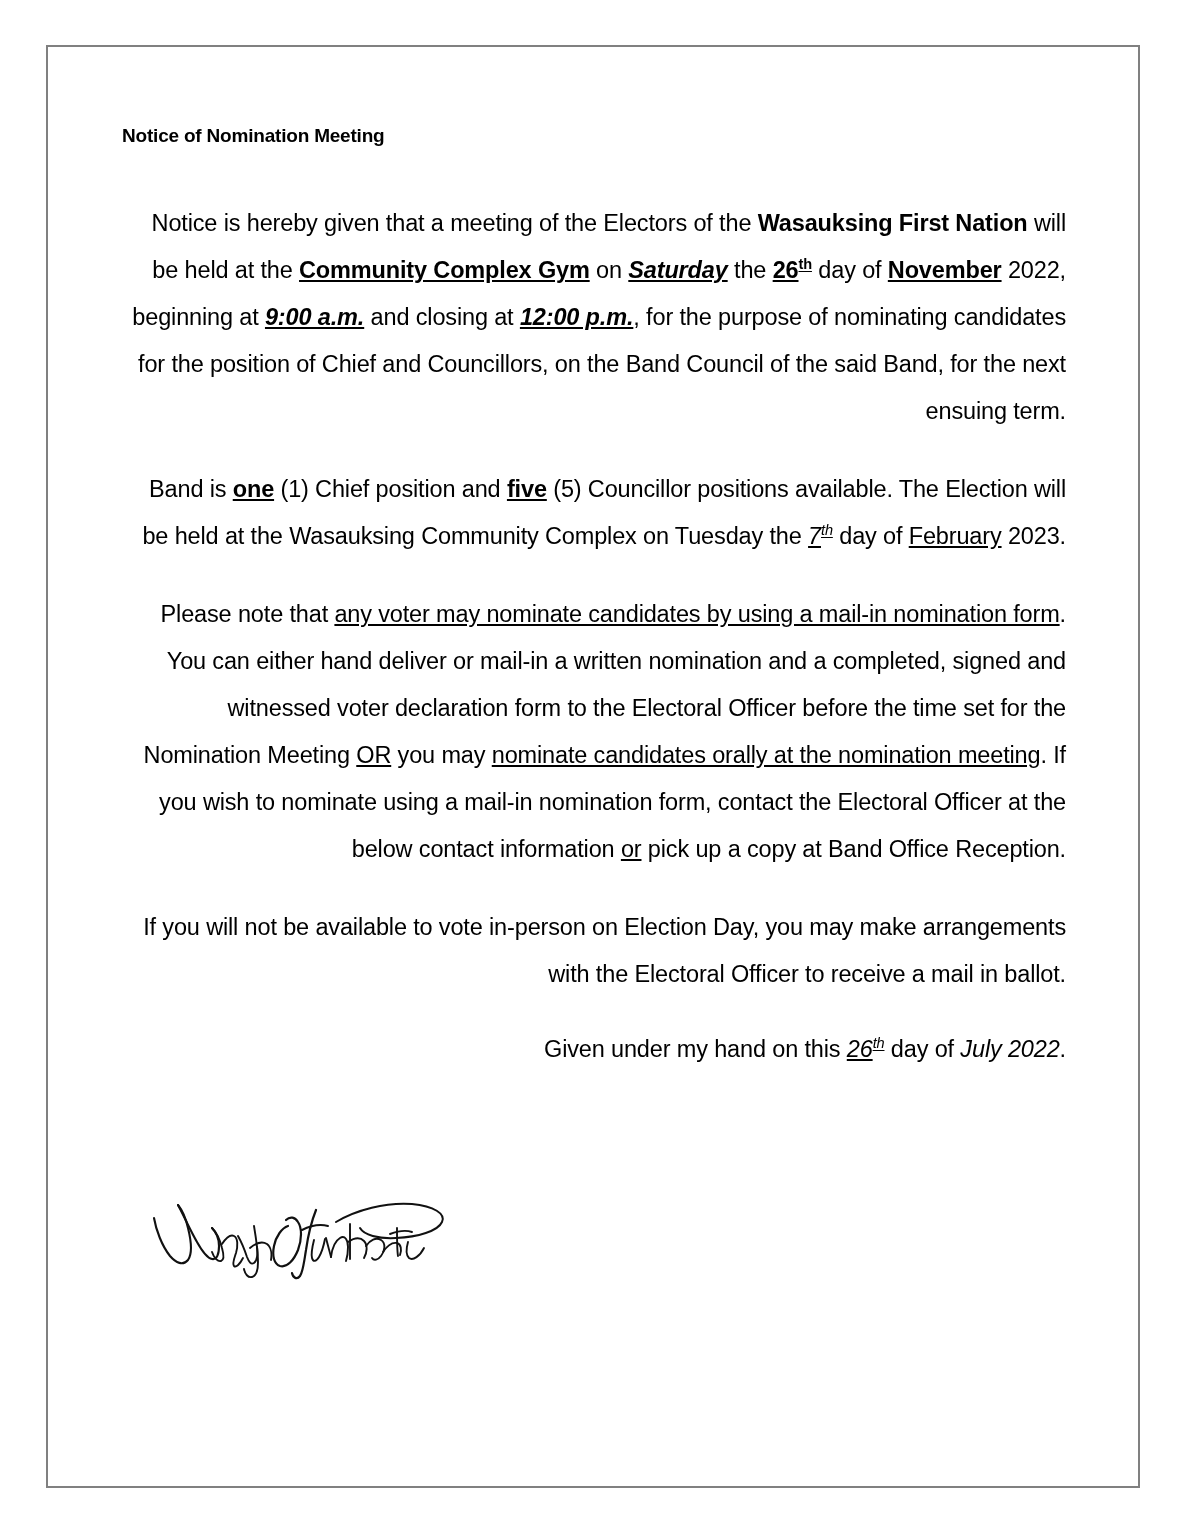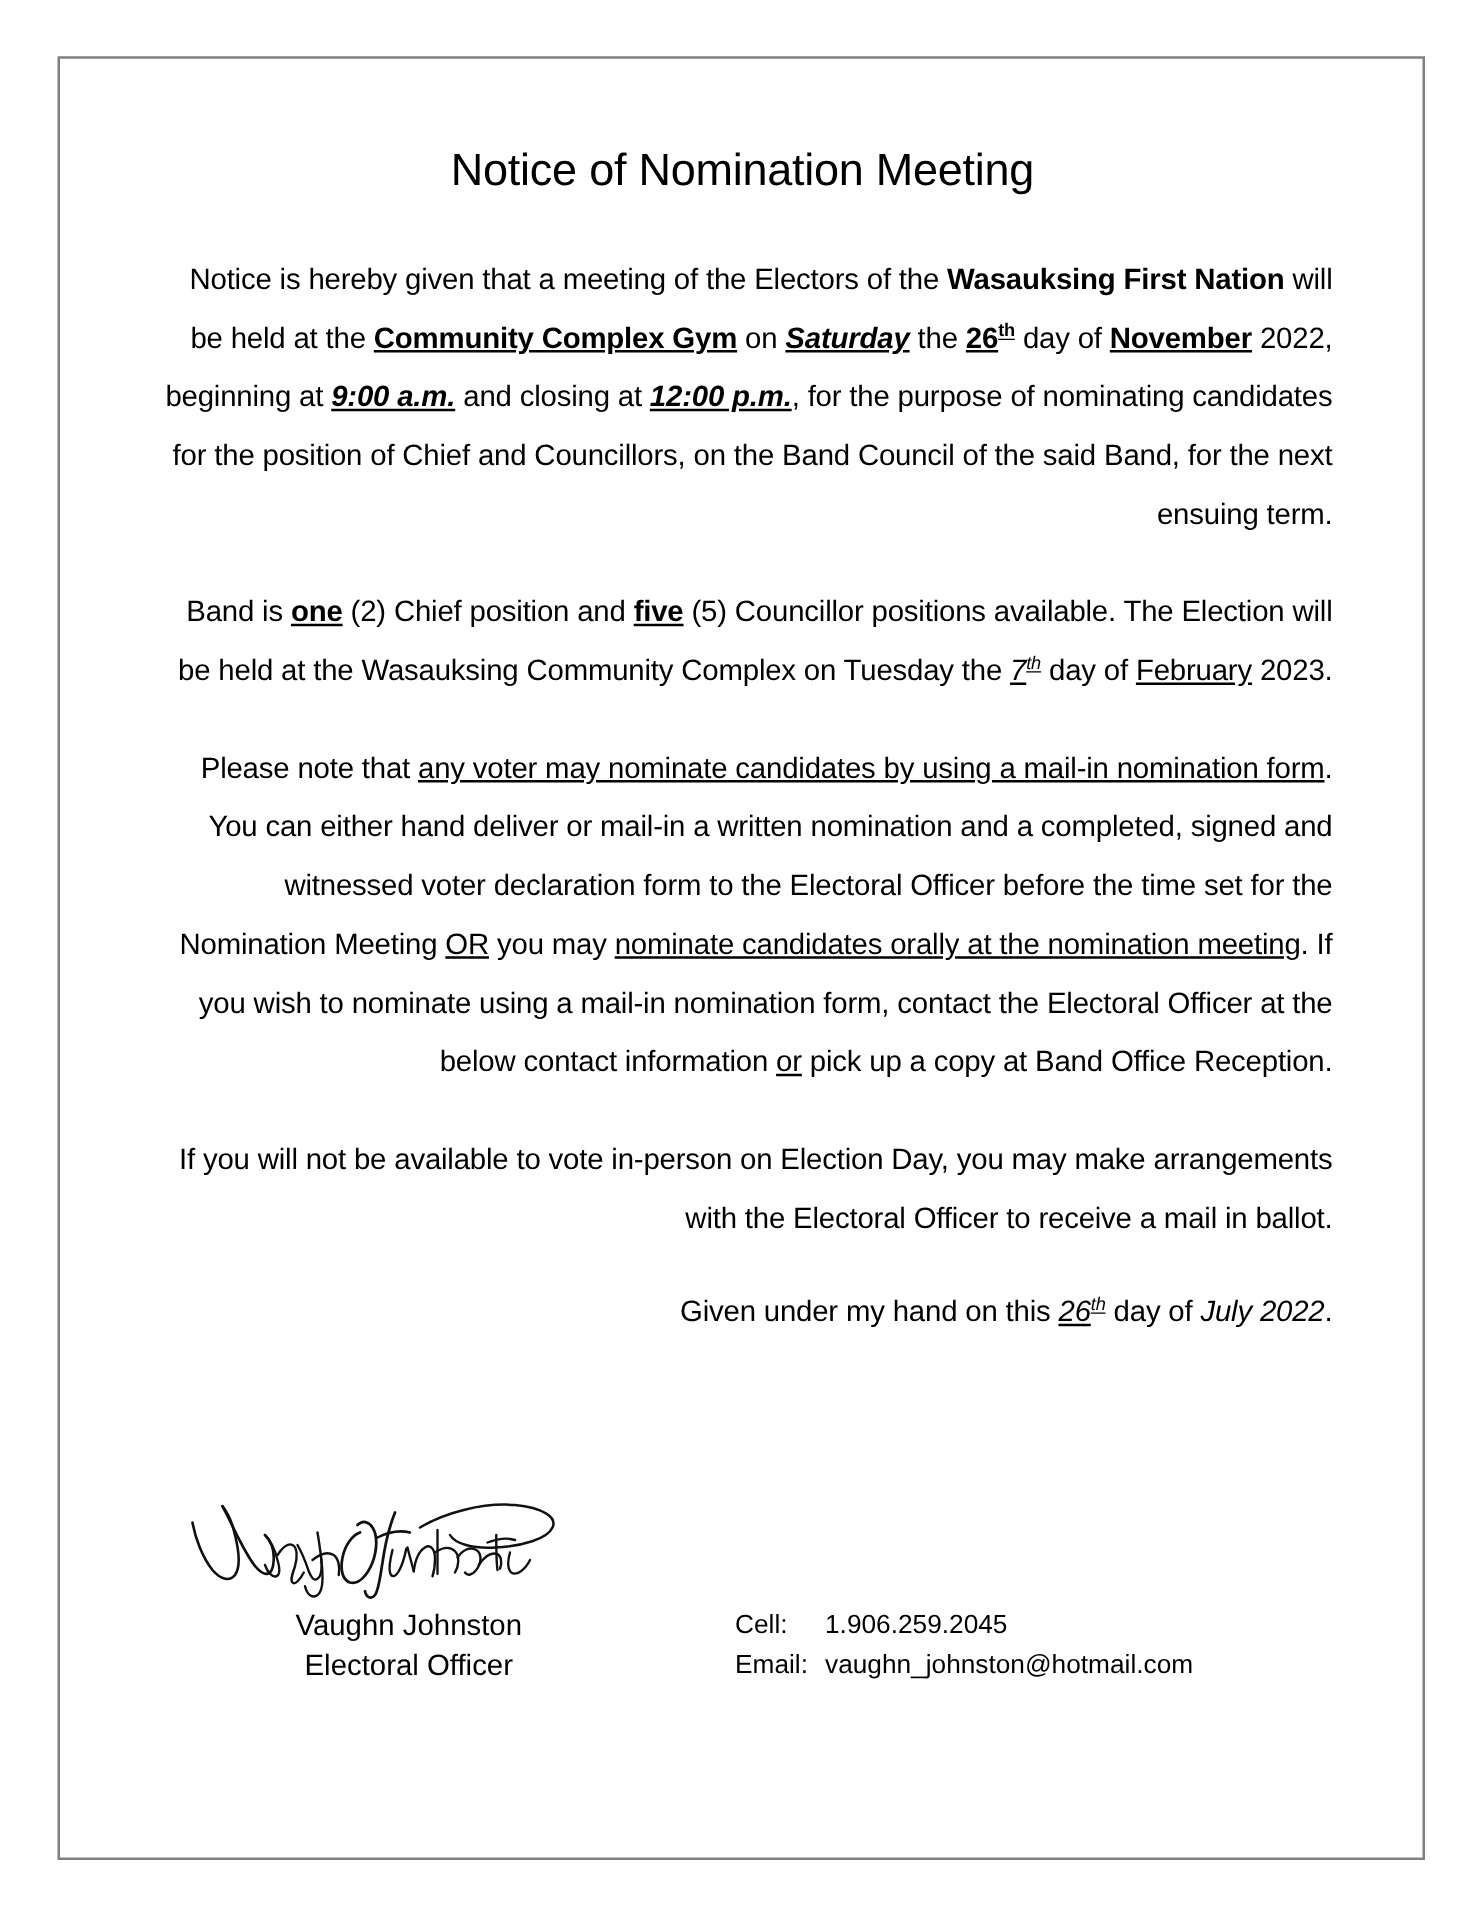--- a/index.html
+++ b/index.html
@@ -30,23 +30,22 @@
     border: 2px solid #808080;
     box-sizing: border-box;
   }
   .content {
     position: absolute;
     left: 122px;
     top: 116px;
     width: 944px;
   }
   .doc-title {
-    font-size: 36px;
-    font-weight: normal;
-    text-align: center;
+    font-size: 19px;
+    font-weight: bold;
     letter-spacing: -0.2px;
     margin: 0 0 0 0;
     line-height: 40px;
   }
   .para {
     font-size: 23.5px;
     line-height: 47px;
     margin: 0;
     text-align: right;
     letter-spacing: -0.15px;
@@ -118,21 +117,21 @@
   <div class="content">
 
     <h1 class="doc-title">Notice of Nomination Meeting</h1>
 
     <div class="gap-after-title"></div>
 
     <p class="para"><span>Notice is hereby given that a meeting of the Electors of the </span><b>Wasauksing First Nation</b><span> will be held at the </span><span class="bu">Community Complex Gym</span><span> on </span><span class="biu">Saturday</span><span> the </span><span class="bu">26</span><sup class="bu">th</sup><span> day of </span><span class="bu">November</span><span> 2022, beginning at </span><span class="biu">9:00 a.m.</span><span> and closing at </span><span class="biu">12:00 p.m.</span><span>, for the purpose of nominating candidates for the position of Chief and Councillors, on the Band Council of the said Band, for the next ensuing term.</span></p>
 
     <div class="gap-para"></div>
 
-    <p class="para"><span>Band is </span><span class="bu">one</span><span> (2) Chief position and </span><span class="bu">five</span><span> (5) Councillor positions available. The Election will be held at the Wasauksing Community Complex on Tuesday the </span><span class="iu">7</span><sup class="iu">th</sup><span> day of </span><span class="ul">February</span><span> 2023.</span></p>
+    <p class="para"><span>Band is </span><span class="bu">one</span><span> (1) Chief position and </span><span class="bu">five</span><span> (5) Councillor positions available. The Election will be held at the Wasauksing Community Complex on Tuesday the </span><span class="iu">7</span><sup class="iu">th</sup><span> day of </span><span class="ul">February</span><span> 2023.</span></p>
 
     <div class="gap-para"></div>
 
     <p class="para"><span>Please note that </span><span class="ul">any voter may nominate candidates by using a mail-in nomination form</span><span>. You can either hand deliver or mail-in a written nomination and a completed, signed and witnessed voter declaration form to the Electoral Officer before the time set for the Nomination Meeting </span><span class="ul">OR</span><span> you may </span><span class="ul">nominate candidates orally at the nomination meeting</span><span>. If you wish to nominate using a mail-in nomination form, contact the Electoral Officer at the below contact information </span><span class="ul">or</span><span> pick up a copy at Band Office Reception.</span></p>
 
     <div class="gap-para"></div>
 
     <p class="para"><span>If you will not be available to vote in-person on Election Day, you may make arrangements with the Electoral Officer to receive a mail in ballot.</span></p>
 
     <div class="gap-para-sm"></div>
@@ -164,32 +163,16 @@
         <path d="M216 50 C220 44 226 41 231 44 C236 47 235 55 231 60 C228 64 224 65 222 62" stroke-width="1.9"></path>
         <path d="M233 56 C237 50 242 46 247 47 C251 48 252 54 250 59" stroke-width="1.9"></path>
         <path d="M247 32 C247 44 247 54 248 60" stroke-width="1.9"></path>
         <path d="M240 38 C248 35 256 34 262 36" stroke-width="1.9"></path>
         <path d="M258 46 C256 53 256 59 259 62 C263 65 270 60 274 52" stroke-width="1.9"></path>
         <path d="M186 26 C206 14 236 6 262 8 C284 10 296 18 292 26 C288 35 268 41 246 42
                  C228 43 214 39 210 32" stroke-width="2"></path>
       </g>
     </svg>
 
-    <div class="sig-columns">
-      <div class="sig-name-col">
-        <div>Vaughn Johnston</div>
-        <div>Electoral Officer</div>
-      </div>
-      <div class="contact-col">
-        <div class="contact-row">
-          <span class="contact-label">Cell:</span>
-          <span class="contact-value">1.906.259.2045</span>
-        </div>
-        <div class="contact-row">
-          <span class="contact-label">Email:</span>
-          <span class="contact-value">vaughn_johnston@hotmail.com</span>
-        </div>
-      </div>
-    </div>
 
   </div>
 
 </div>
 
 </body></html>

